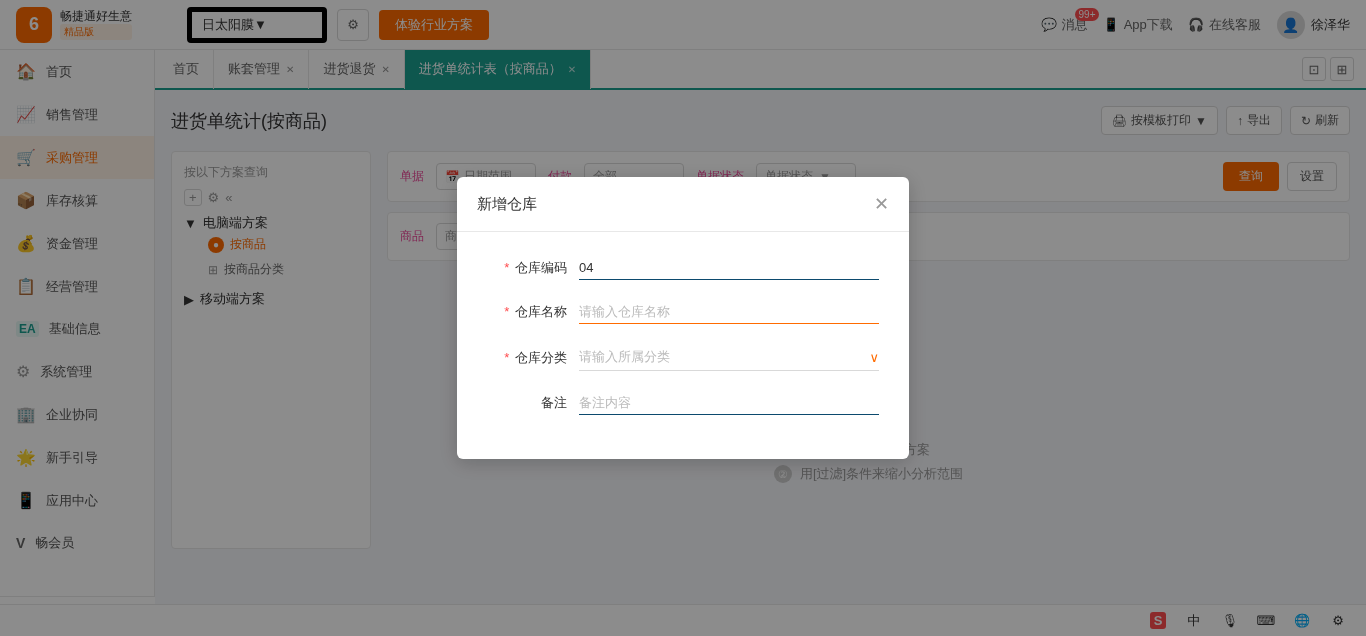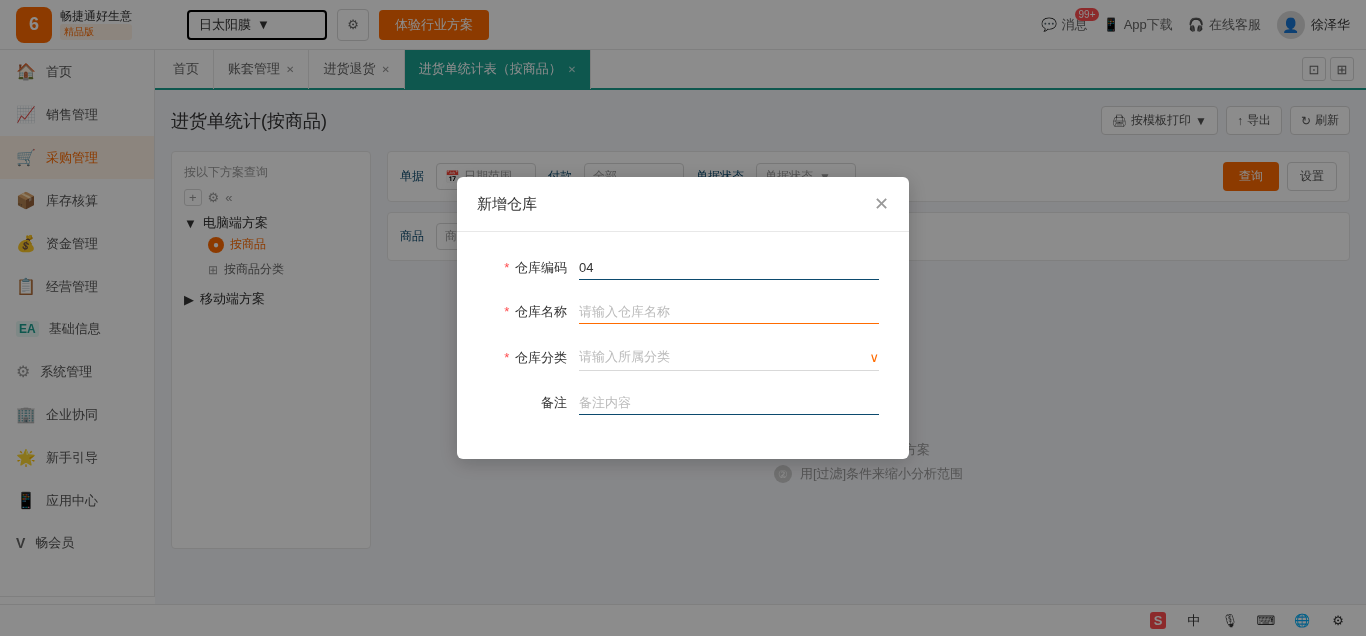--- a/index.html
+++ b/index.html
@@ -34,22 +34,22 @@
     .logo-text { font-size: 12px; color: #333; line-height: 1.3; }
     .logo-badge { font-size: 10px; color: #ff6b00; background: #fff3e6; padding: 1px 4px; border-radius: 3px; }
     .navbar-center {
       flex: 1;
       display: flex;
       align-items: center;
       gap: 10px;
       padding: 0 16px;
     }
     .store-selector {
-      display: flex; align-items: center; gap: 6px;
-      background: #fff; border: 2px solid #000000; border-radius: 4px;
+      display: flex; align-items: center; 
+      background: #fff; border: 5px solid #000000; border-radius: 4px;
       padding: 4px 10px; cursor: pointer; min-width: 140px;
     }
     .store-selector span { color: #333; font-size: 13px; }
     .chevron-down { color: #999; font-size: 10px; }
     .gear-btn {
       width: 32px; height: 32px;
       border: 1px solid #d9d9d9; border-radius: 4px;
       display: flex; align-items: center; justify-content: center;
       cursor: pointer; background: #fff; color: #666;
     }
@@ -149,21 +149,21 @@
     }
     .scheme-item.active { color: #ff6b00; }
     .scheme-item .dot { width: 6px; height: 6px; border-radius: 50%; background: #ff6b00; }
 
     .right-panel { flex: 1; }
     .filter-row {
       background: #fff; border-radius: 4px; padding: 10px 12px;
       display: flex; align-items: center; gap: 12px; margin-bottom: 10px;
       border: 1px solid #e8e8e8;
     }
-    .filter-label { color: #0c4a6e; font-size: 12px; white-space: nowrap; }
+    .filter-label { color: #ec4899; font-size: 12px; white-space: nowrap; }
     .filter-input {
       border: 1px solid #d9d9d9; border-radius: 4px;
       padding: 4px 8px; font-size: 12px; color: #333; min-width: 100px;
     }
     .filter-select {
       display: flex; align-items: center; gap: 6px;
       border: 1px solid #d9d9d9; border-radius: 4px;
       padding: 4px 8px; font-size: 12px; color: #999;
       background: #fff; min-width: 100px; cursor: pointer;
     }

